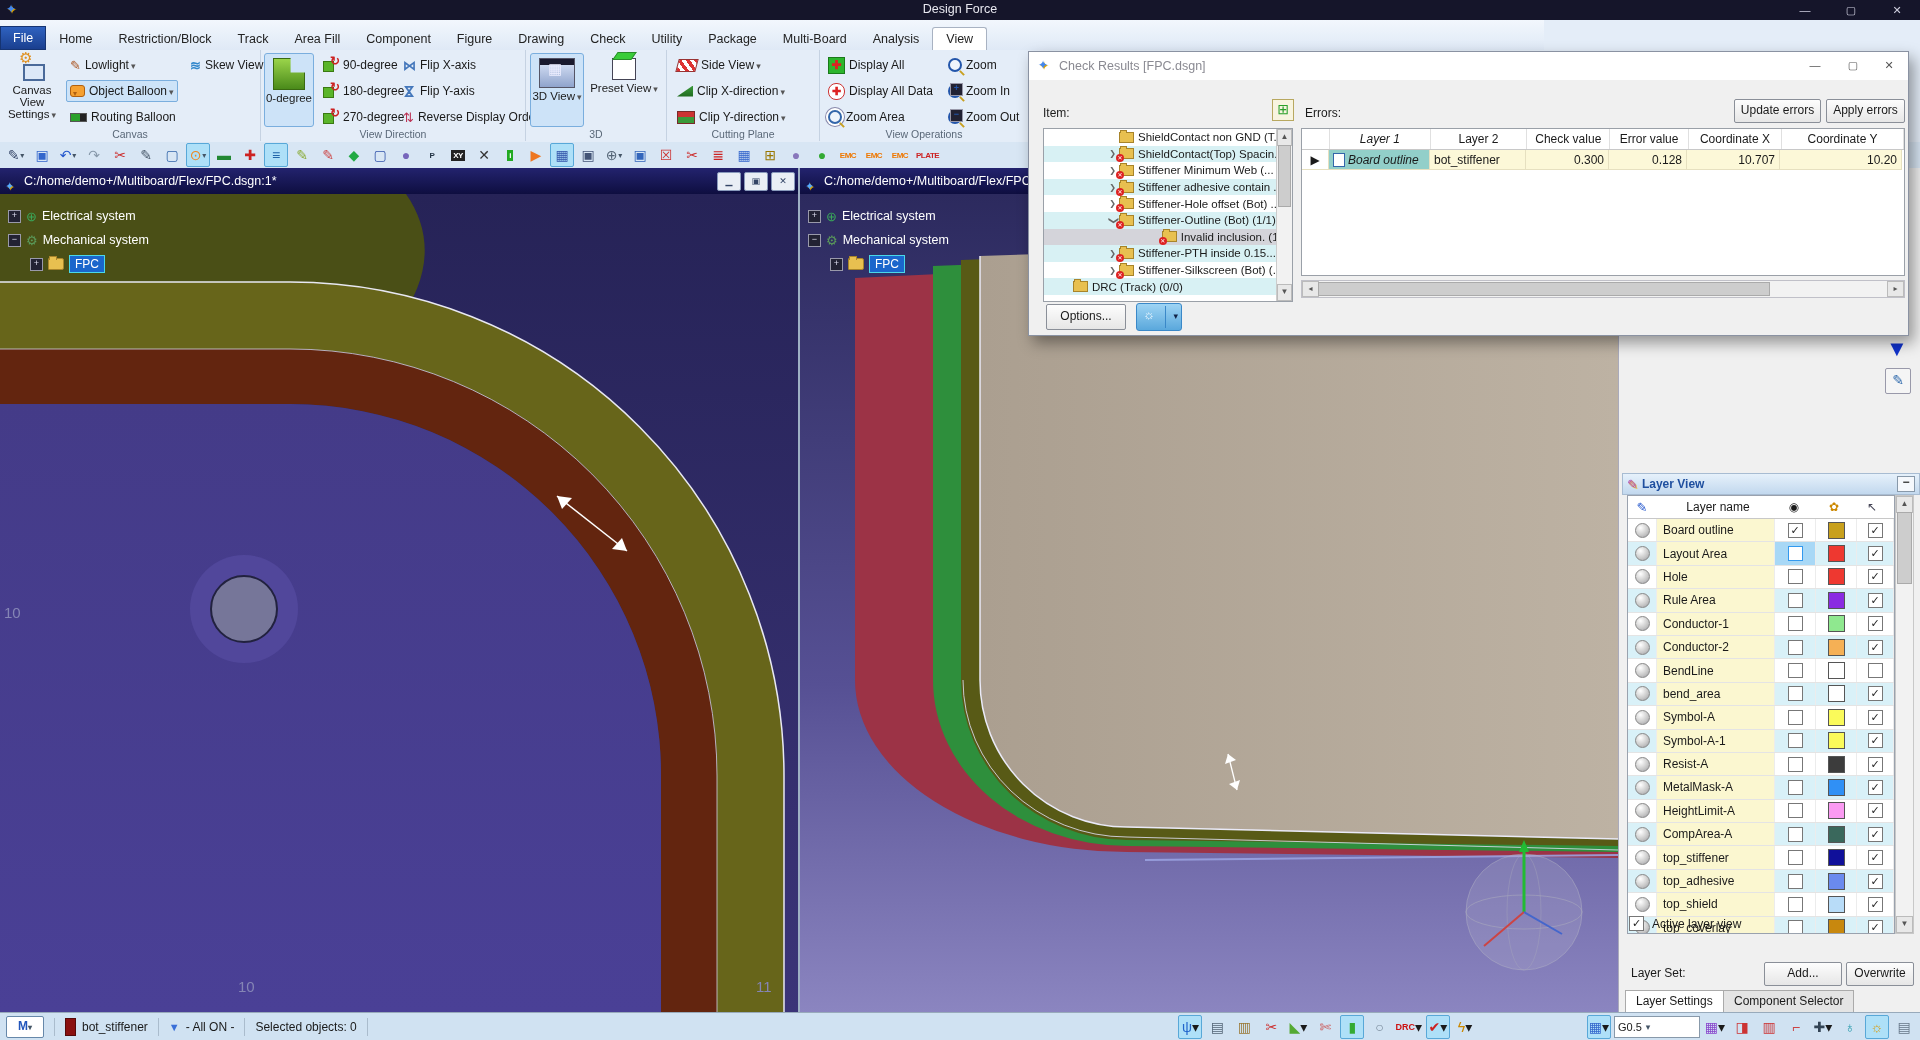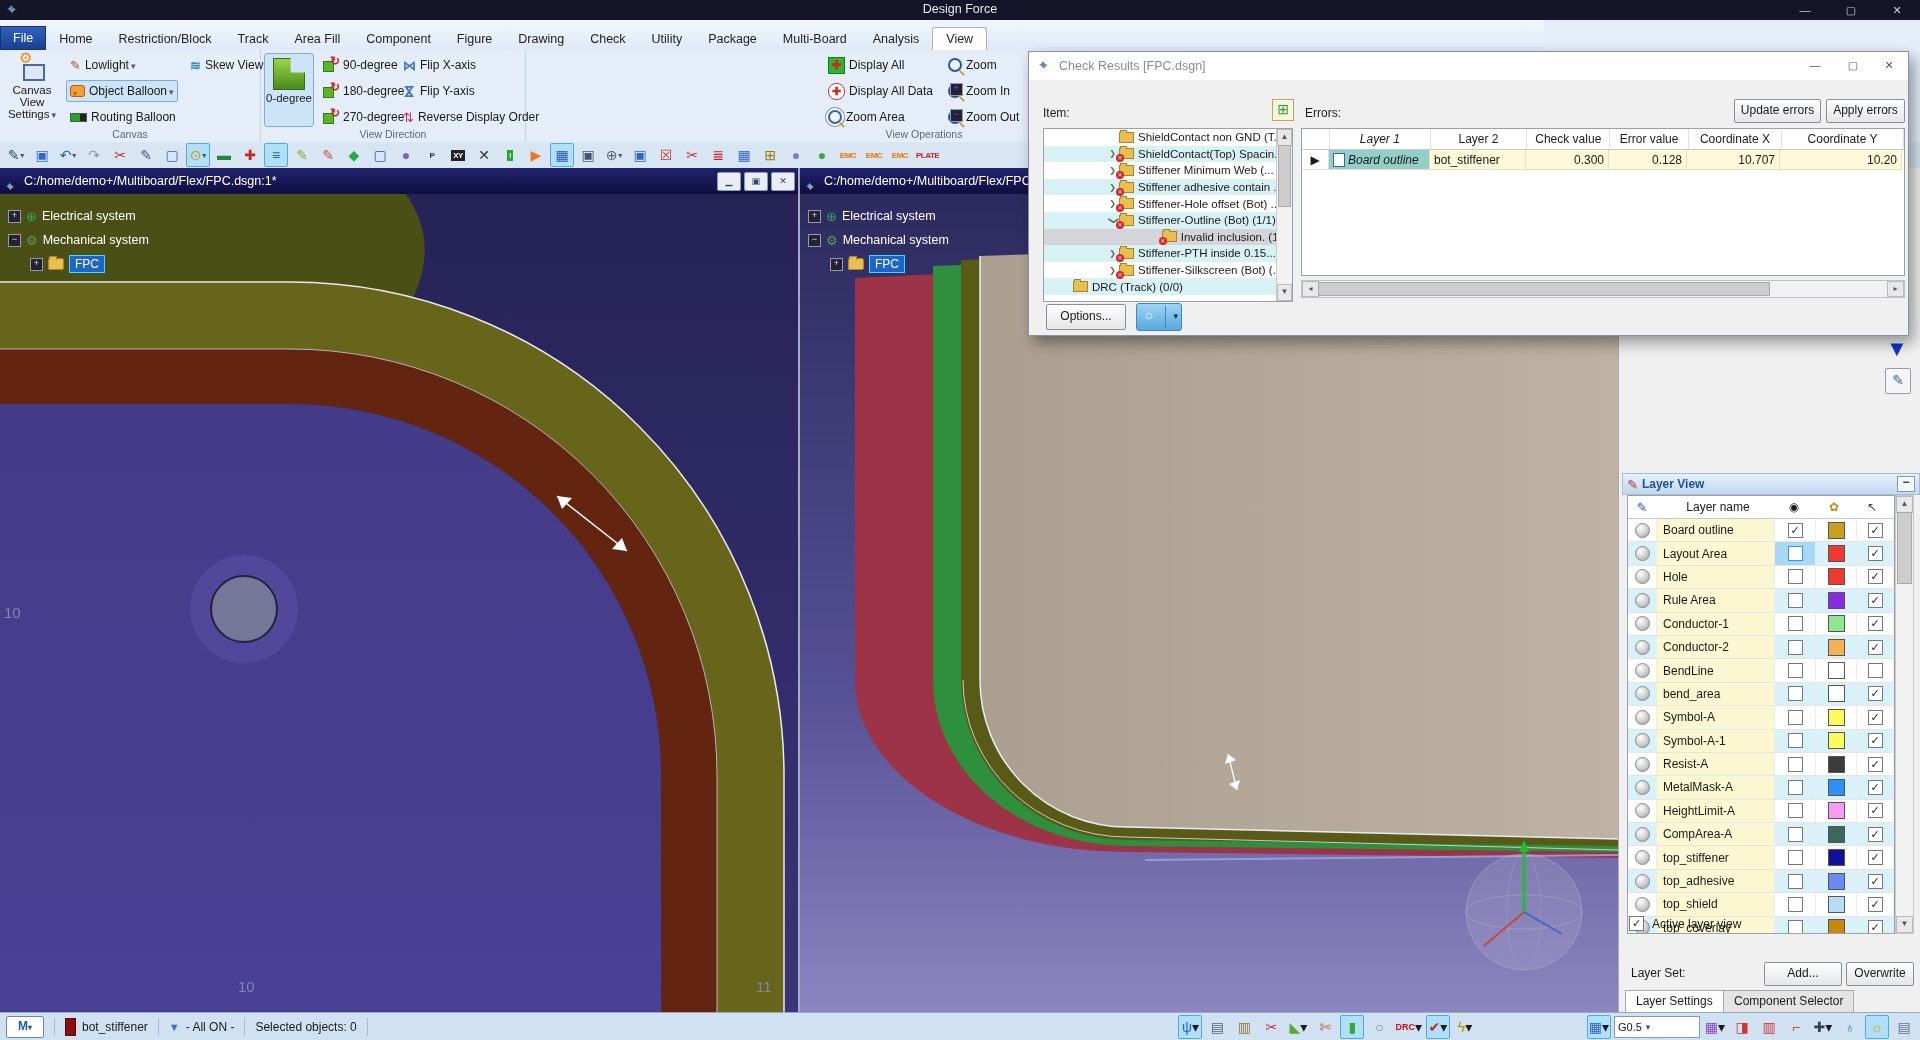--- a/index.html
+++ b/index.html
@@ -244,21 +244,47 @@
         <span class="ic-flipy">⋈</span>
         <span>Flip Y-axis</span>
       </div>
       <div class="ritem" style="left:138px;top:56px;">
         <span class="ic-rev">⇅</span>
         <span>Reverse Display Order</span>
       </div>
       <div class="rgl">View Direction</div>
     </div>
 
-
+    <div class="rgroup" style="left:526px;width:140px;">
+      <div class="bigbtn sel" style="left:4px;width:52px;">
+        <span class="bi ic-3dview"></span>
+        <span class="dd">3D View</span>
+      </div>
+      <div class="bigbtn" style="left:62px;width:70px;">
+        <span class="bi ic-cube"></span>
+        <span class="dd">Preset View</span>
+      </div>
+      <div class="rgl">3D</div>
+    </div>
+
+    <div class="rgroup" style="left:667px;width:152px;">
+      <div class="ritem" style="left:6px;top:4px;">
+        <span class="ic-side"></span>
+        <span class="dd">Side View</span>
+      </div>
+      <div class="ritem" style="left:6px;top:30px;">
+        <span class="ic-clipx"></span>
+        <span class="dd">Clip X-direction</span>
+      </div>
+      <div class="ritem" style="left:6px;top:56px;">
+        <span class="ic-clipy"></span>
+        <span class="dd">Clip Y-direction</span>
+      </div>
+      <div class="rgl">Cutting Plane</div>
+    </div>
 
     <div class="rgroup" style="left:820px;width:208px;border-right:none;">
       <div class="ritem" style="left:4px;top:4px;">
         <span class="ic-dall">✚</span>
         <span>Display All</span>
       </div>
       <div class="ritem" style="left:4px;top:30px;">
         <span class="ic-dalld">✚</span>
         <span>Display All Data</span>
       </div>

